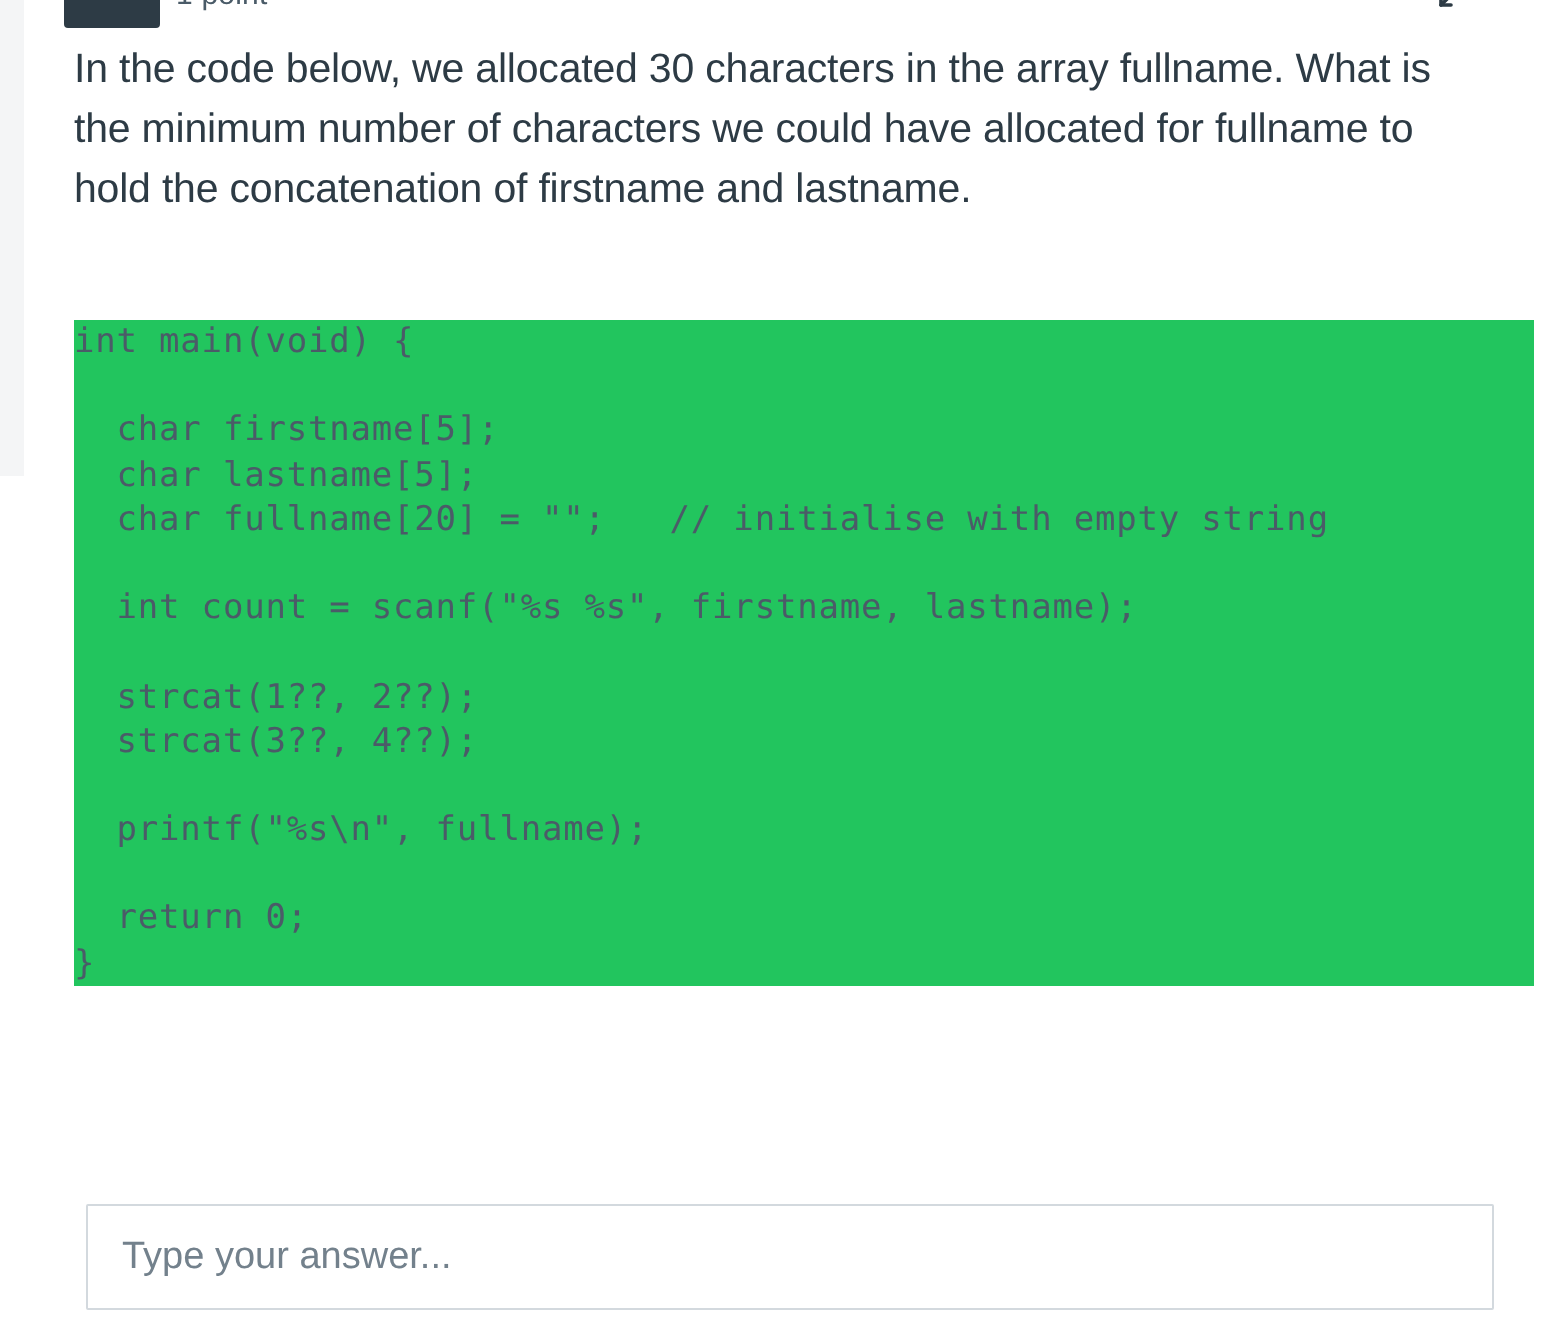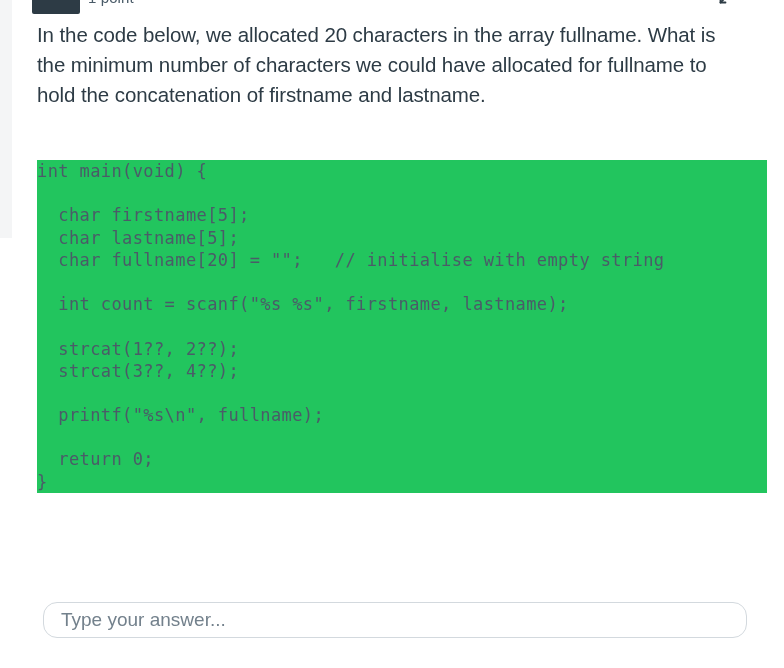--- a/index.html
+++ b/index.html
@@ -98,24 +98,24 @@
   .code-line.blank {
     color: transparent;
   }
 
   
   #answer-input {
     position: absolute;
     left: 43px;
     top: 602px;
     width: 704px;
-    height: 36px;
+    height: 53px;
     box-sizing: border-box;
     border: 1px solid #d3d9de;
-    border-radius: 14px;
+    border-radius: 1px;
     background: #ffffff;
     font-family: "Liberation Sans", sans-serif;
     font-size: 19px;
     color: #ef4444;
     padding: 0 17px;
     outline: none;
   }
   #answer-input::placeholder {
     color: #73818c;
     opacity: 1;
@@ -132,17 +132,17 @@
   <div id="expand-icon">
     <svg width="18" height="18" viewBox="0 0 18 18" fill="none" stroke="#2d3b45" stroke-width="1.8" stroke-linecap="round" stroke-linejoin="round">
       <polyline points="10.5,2.5 15.5,2.5 15.5,7.5"></polyline>
       <line x1="15.5" y1="2.5" x2="10" y2="8"></line>
       <polyline points="7.5,15.5 2.5,15.5 2.5,10.5"></polyline>
       <line x1="2.5" y1="15.5" x2="8" y2="10"></line>
     </svg>
   </div>
 </div>
 
-<div id="question-text">In the code below, we allocated 20 characters in the array fullname. What is the minimum number of characters we could have allocated for fullname to hold the concatenation of firstname and lastname.</div>
+<div id="question-text">In the code below, we allocated 30 characters in the array fullname. What is the minimum number of characters we could have allocated for fullname to hold the concatenation of firstname and lastname.</div>
 
 <div id="code-block"><div class="code-line">int main(void) {</div><div class="code-line blank">&nbsp;</div><div class="code-line">  char firstname[5];</div><div class="code-line">  char lastname[5];</div><div class="code-line">  char fullname[20] = "";   // initialise with empty string</div><div class="code-line blank">&nbsp;</div><div class="code-line">  int count = scanf("%s %s", firstname, lastname);</div><div class="code-line blank">&nbsp;</div><div class="code-line">  strcat(1??, 2??);</div><div class="code-line">  strcat(3??, 4??);</div><div class="code-line blank">&nbsp;</div><div class="code-line">  printf("%s\n", fullname);</div><div class="code-line blank">&nbsp;</div><div class="code-line">  return 0;</div><div class="code-line">}</div></div>
 
 <input id="answer-input" type="text" placeholder="Type your answer..." style="">
 
 </body></html>

